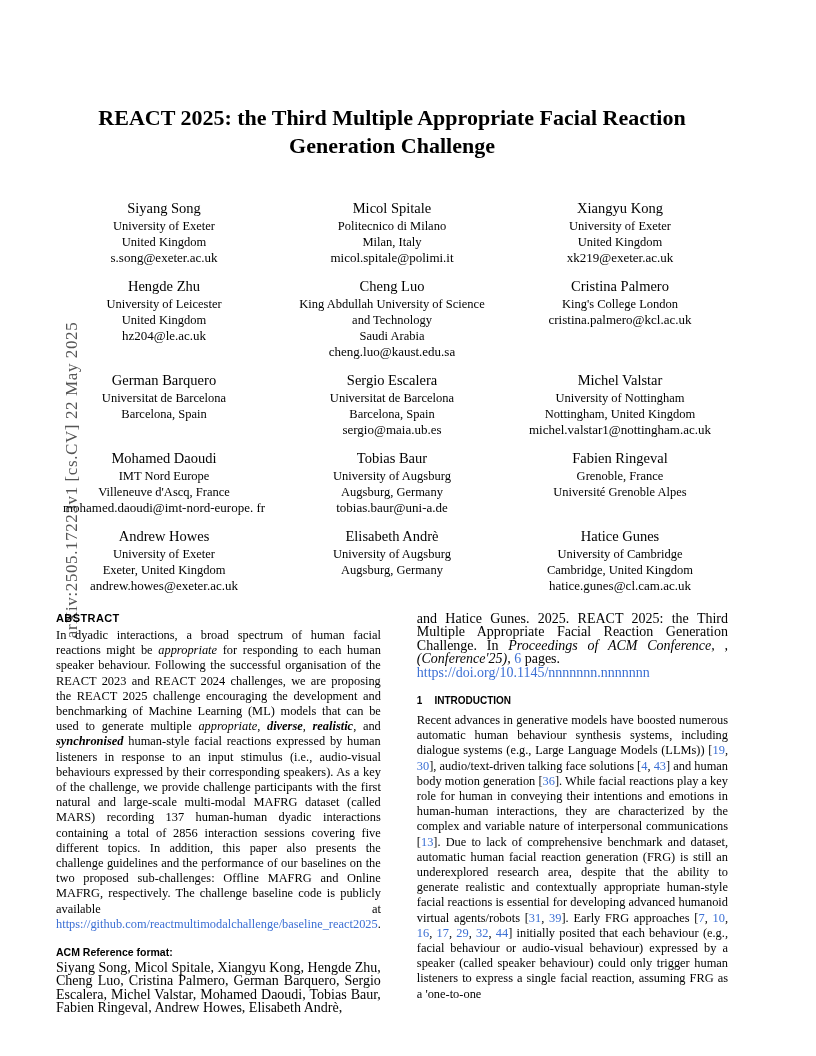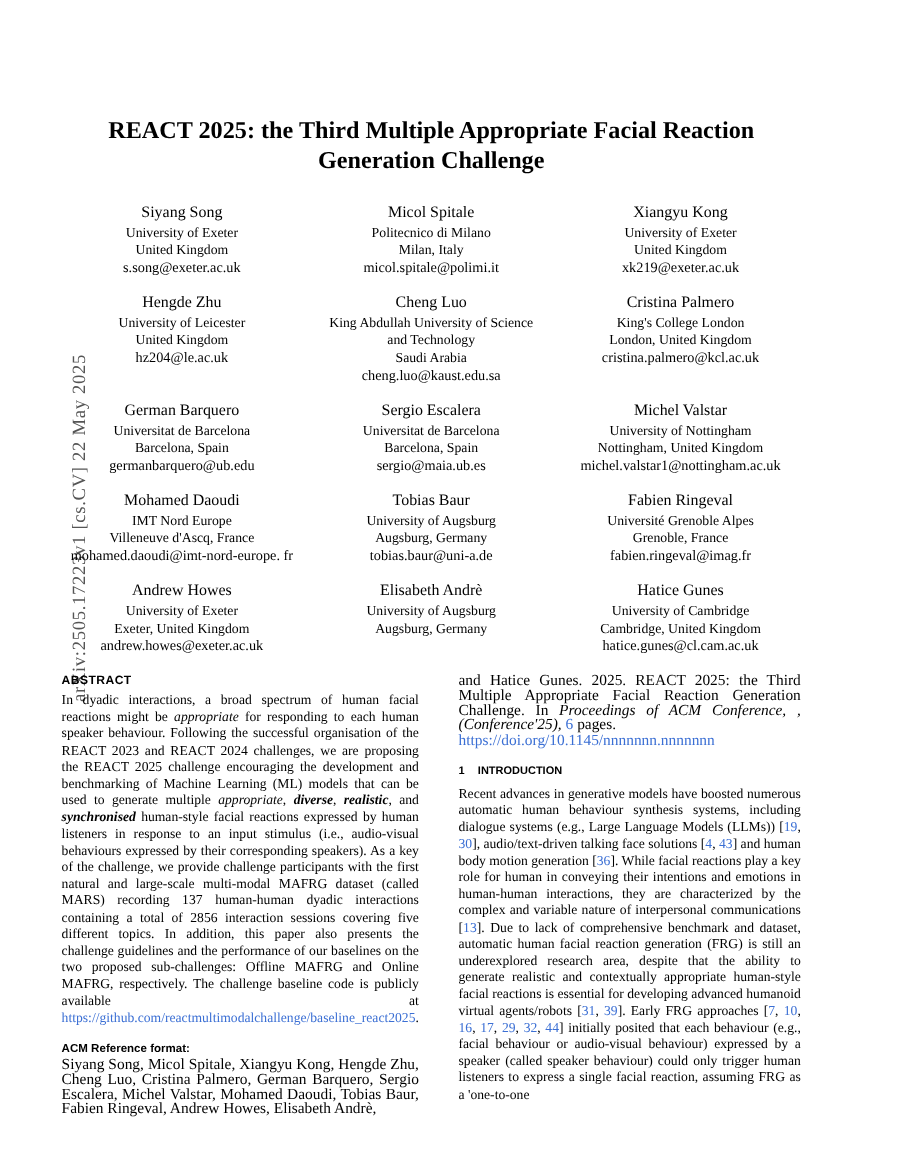--- a/index.html
+++ b/index.html
@@ -44,25 +44,26 @@
     text-align: center;
     font-family: "Liberation Serif", serif;
     font-weight: bold;
     font-size: 22px;
     line-height: 28px;
     margin: 32px 10px 0 10px;
   }
 
   
   .authors {
-    margin-top: 25px;
+    margin-top: 40px;
     display: grid;
     grid-template-columns: repeat(3, 1fr);
     column-gap: 8px;
     row-gap: 16px;
+    gap: 12px;
   }
   .author {
     text-align: center;
     line-height: 16px;
   }
   .author .name {
     font-size: 14.5px;
     font-weight: normal;
     margin-bottom: 2px;
   }
@@ -158,28 +159,26 @@
       <div class="author">
         <div class="name">Cheng Luo</div>
         <div class="line">King Abdullah University of Science</div>
         <div class="line">and Technology</div>
         <div class="line">Saudi Arabia</div>
         <div class="email">cheng.luo@kaust.edu.sa</div>
       </div>
       <div class="author">
         <div class="name">Cristina Palmero</div>
         <div class="line">King's College London</div>
-        <div class="line">London, United Kingdom</div>
         <div class="email">cristina.palmero@kcl.ac.uk</div>
       </div>
       <div class="author">
         <div class="name">German Barquero</div>
         <div class="line">Universitat de Barcelona</div>
         <div class="line">Barcelona, Spain</div>
-        <div class="email">germanbarquero@ub.edu</div>
       </div>
       <div class="author">
         <div class="name">Sergio Escalera</div>
         <div class="line">Universitat de Barcelona</div>
         <div class="line">Barcelona, Spain</div>
         <div class="email">sergio@maia.ub.es</div>
       </div>
       <div class="author">
         <div class="name">Michel Valstar</div>
         <div class="line">University of Nottingham</div>
@@ -194,23 +193,22 @@
 fr</div>
       </div>
       <div class="author">
         <div class="name">Tobias Baur</div>
         <div class="line">University of Augsburg</div>
         <div class="line">Augsburg, Germany</div>
         <div class="email">tobias.baur@uni-a.de</div>
       </div>
       <div class="author">
         <div class="name">Fabien Ringeval</div>
+        <div class="line">Grenoble, France</div>
         <div class="line">Université Grenoble Alpes</div>
-        <div class="line">Grenoble, France</div>
-        <div class="email">fabien.ringeval@imag.fr</div>
       </div>
       <div class="author">
         <div class="name">Andrew Howes</div>
         <div class="line">University of Exeter</div>
         <div class="line">Exeter, United Kingdom</div>
         <div class="email">andrew.howes@exeter.ac.uk</div>
       </div>
       <div class="author">
         <div class="name">Elisabeth Andrè</div>
         <div class="line">University of Augsburg</div>

